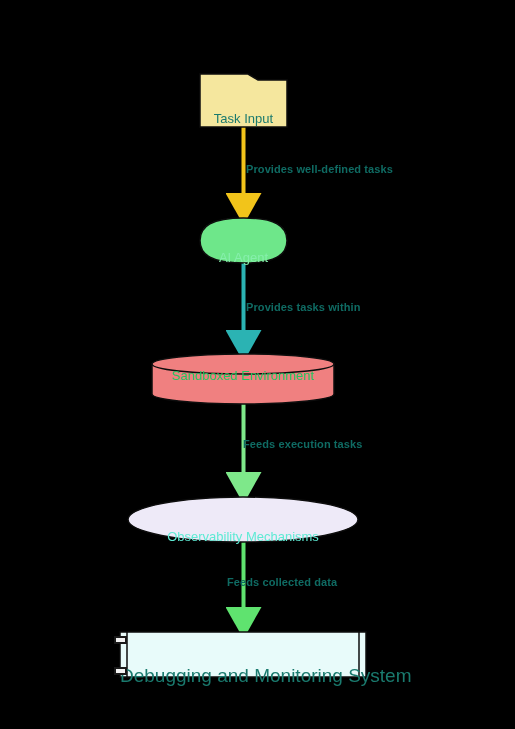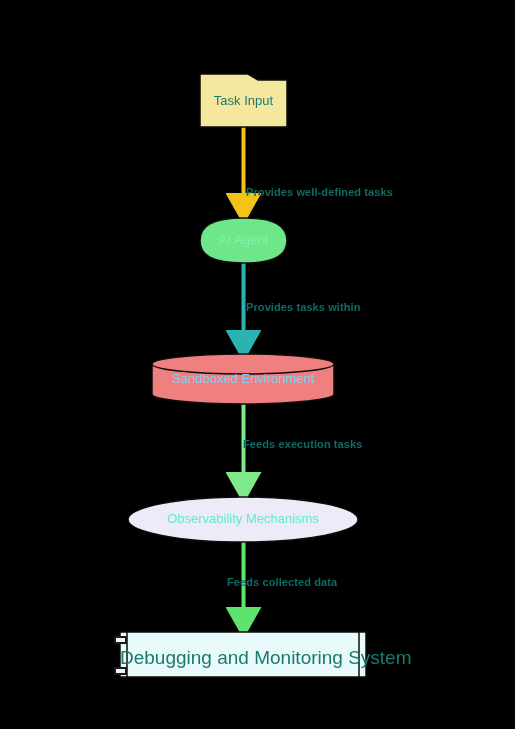--- a/index.html
+++ b/index.html
@@ -22,40 +22,41 @@
     height: 729px;
   }
 
   .node-label {
     position: absolute;
     text-align: center;
     white-space: nowrap;
     pointer-events: none;
     font-family: "Liberation Sans", sans-serif;
     font-size: 13px;
+    margin-top: 18px;
   }
   #task-input-label {
     left: 200px;
     top: 93px;
     width: 87px;
     color: #1a7a6e;
     font-size: 13px;
   }
   #ai-agent-label {
     left: 200px;
     top: 232px;
     width: 87px;
     color: #86efac;
     font-size: 13px;
   }
   #sandbox-label {
     left: 152px;
-    top: 371px;
+    top: 350px;
     width: 182px;
-    color: #7dd3fc;
+    color: #22c55e;
     font-size: 13px;
   }
   #observability-label {
     left: 128px;
     top: 511px;
     width: 230px;
     color: #5eead4;
     font-size: 13px;
   }
   #debug-label {
@@ -70,21 +71,21 @@
   .edge-label {
     position: absolute;
     white-space: nowrap;
     font-family: "Liberation Sans", sans-serif;
     font-size: 11px;
     font-weight: bold;
     color: #0f6b63;
     pointer-events: none;
     letter-spacing: 0.1px;
   }
-  #edge-label-1 { left: 246px; top: 163px; margin-top: 23px; }
+  #edge-label-1 { left: 246px; top: 163px; }
   #edge-label-2 { left: 246px; top: 301px; }
   #edge-label-3 { left: 243px; top: 438px; }
   #edge-label-4 { left: 227px; top: 576px; }
 
   
   .handle {
     position: absolute;
     width: 13px;
     height: 8px;
     background: #f2f2f2;

